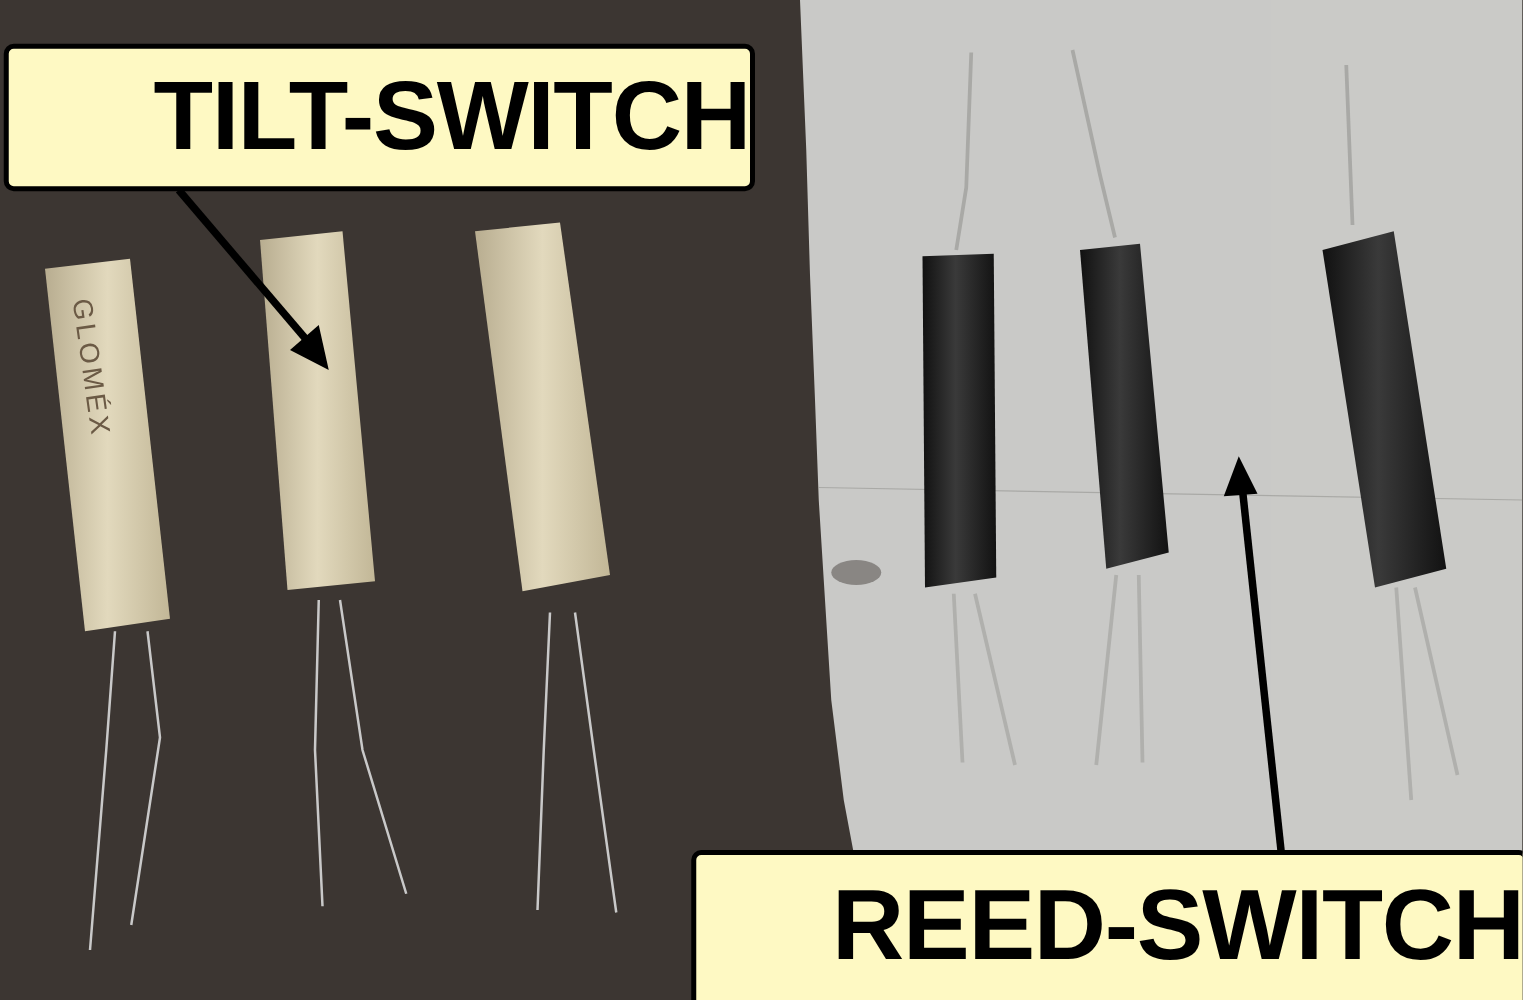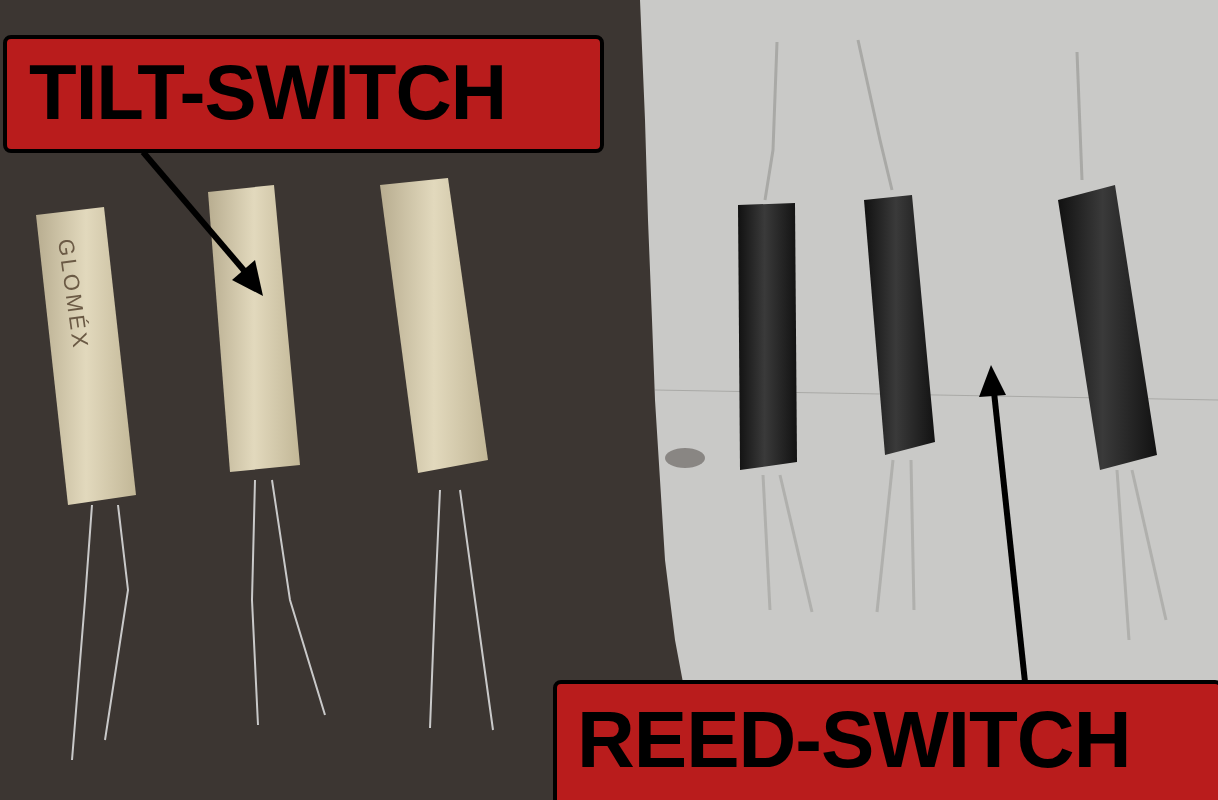--- a/index.html
+++ b/index.html
@@ -1,21 +1,21 @@
 <!DOCTYPE html>
 <html><head>
 <meta charset="utf-8">
 <style>
   html, body { margin:0; padding:0; }
   body { width:1218px; height:800px; position:relative; overflow:hidden; background:#3d3734; }
   .photo { position:absolute; left:0; top:0; width:1218px; height:800px; }
   .label-box {
-    position:absolute; background:#b91c1c; border:4px solid #000; border-radius:8px;
+    position:absolute; background:#fef9c3; border:4px solid #000; border-radius:8px;
     box-sizing:border-box; font-family:"Liberation Sans", sans-serif; font-weight:bold;
-    color:#000; letter-spacing:-1px; line-height:1;
+    color:#000; letter-spacing:-1px; line-height:1;text-align:right;
   }
   .label-tilt { left:3px; top:35px; width:601px; height:118px; font-size:78px; padding:14px 0 0 22px; }
   .label-reed { left:553px; top:680px; width:670px; height:130px; font-size:80px; padding:16px 0 0 20px; }
 </style>
 </head>
 <body>
 
 <svg class="photo" viewBox="0 0 1218 800" xmlns="http://www.w3.org/2000/svg">
   <defs>
     <filter id="grain">

